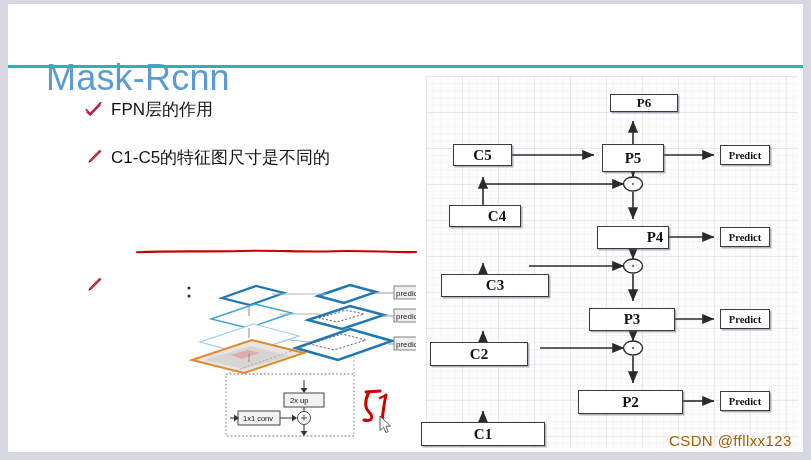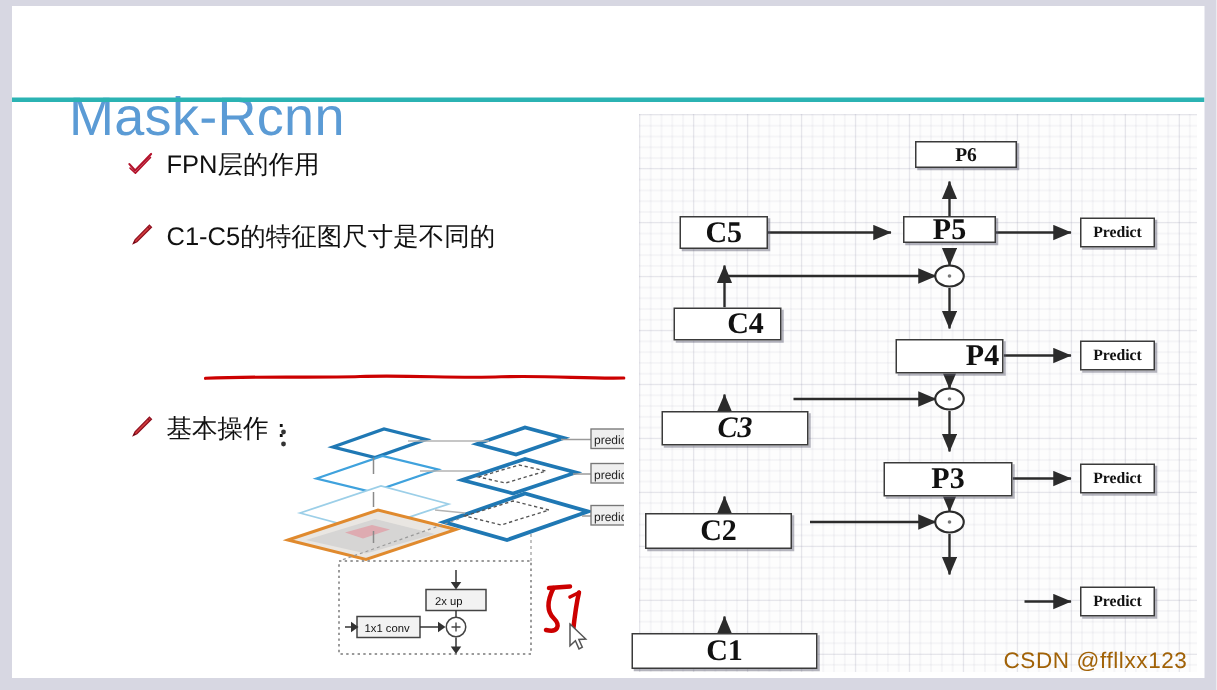--- a/index.html
+++ b/index.html
@@ -91,21 +91,21 @@
     position:absolute;
     background:#ffffff;
     border:1.4px solid #3a3a3a;
     box-shadow:1.5px 1.5px 0 rgba(90,90,110,.45);
     display:flex;align-items:center;justify-content:center;
     font-family:"Liberation Serif",serif;
     font-weight:bold;
     color:#111111;
     box-sizing:border-box;
   }
-  .node-c,.node-p{font-size:20px;}
+  .node-c,.node-p{font-size:15px;}
   .node-p6{font-size:13px;}
   .node-predict{font-size:10.5px;}
 
   
   #watermark{
     position:absolute;left:661px;top:428px;
     font-size:15px;color:#a16207;
     font-family:"Liberation Sans",sans-serif;
     letter-spacing:0.4px;
     white-space:nowrap;
@@ -151,21 +151,20 @@
 
 
       <div class="bullet" id="bullet-3">
         <span class="glyph">
           <svg class="pencil" viewBox="0 0 20 20" aria-hidden="true">
             <path d="M17.2 1.3 L18.8 2.9 L7.4 14.3 L4.6 15.6 L5.9 12.8 Z" fill="#d23b3b" stroke="#8f1020" stroke-width="1"></path>
             <path d="M15.9 2.6 L17.5 4.2" stroke="#8f1020" stroke-width="0.9"></path>
             <path d="M4.6 15.6 L6.4 14.9 L5.3 13.8 Z" fill="#5a0a14"></path>
           </svg>
         </span>
-        <span class="btext">基本操作：</span>
       </div>
     </div>
 
     <svg id="fpn-figure" viewBox="0 0 230 182">
 
       <g stroke="#2e86c1" fill="none">
         <path d="M36 42 L70 30 L98 37 L64 49 Z" stroke="#1f78b4" stroke-width="2.2" fill="#ffffff"></path>
         <path d="M25 63 L69 48 L106 57 L62 72 Z" stroke="#3fa2dd" stroke-width="1.5" fill="#ffffff"></path>
         <path d="M14 86 L68 68 L113 80 L59 98 Z" stroke="#9ccfe8" stroke-width="1.2" fill="#ffffff"></path>
       </g>
@@ -294,28 +293,29 @@
           <circle cx="215" cy="114" r="1.2" fill="#777"></circle>
           <ellipse cx="215" cy="196" rx="9.5" ry="7" fill="#ffffff" stroke="#2b2b2b" stroke-width="1.4"></ellipse>
           <circle cx="215" cy="196" r="1.2" fill="#777"></circle>
           <ellipse cx="215" cy="278" rx="9.5" ry="7" fill="#ffffff" stroke="#2b2b2b" stroke-width="1.4"></ellipse>
           <circle cx="215" cy="278" r="1.2" fill="#777"></circle>
         </g>
       </svg>
 
       <div class="node-box node-c" style="left:35px;top:74px;width:59px;height:22px;">C5</div>
       <div class="node-box node-c" style="left:31px;top:135px;width:72px;height:22px;padding-left:24px;">C4</div>
-      <div class="node-box node-c" style="left:23px;top:204px;width:98px;height:23px;font-style:italic;">C3</div>
+      <div class="node-box node-c" style="left:23px;top:204px;width:108px;height:23px;">C3</div>
       <div class="node-box node-c" style="left:12px;top:272px;width:98px;height:24px;">C2</div>
       <div class="node-box node-c" style="left:3px;top:352px;width:124px;height:24px;">C1</div>
 
       <div class="node-box node-p6" style="left:192px;top:24px;width:68px;height:18px;">P6</div>
-      <div class="node-box node-p" style="left:184px;top:74px;width:62px;height:18px;">P5</div>
+      <div class="node-box node-p" style="left:184px;top:74px;width:62px;height:28px;">P5</div>
       <div class="node-box node-p" style="left:179px;top:156px;width:72px;height:23px;padding-left:44px;">P4</div>
       <div class="node-box node-p" style="left:171px;top:238px;width:86px;height:23px;">P3</div>
+      <div class="node-box node-p" style="left:160px;top:320px;width:105px;height:24px;">P2</div>
 
       <div class="node-box node-predict" style="left:302px;top:75px;width:50px;height:20px;">Predict</div>
       <div class="node-box node-predict" style="left:302px;top:157px;width:50px;height:20px;">Predict</div>
       <div class="node-box node-predict" style="left:302px;top:239px;width:50px;height:20px;">Predict</div>
       <div class="node-box node-predict" style="left:302px;top:321px;width:50px;height:20px;">Predict</div>
     </div>
 
     <div id="watermark">CSDN @ffllxx123</div>
 
   </div>

